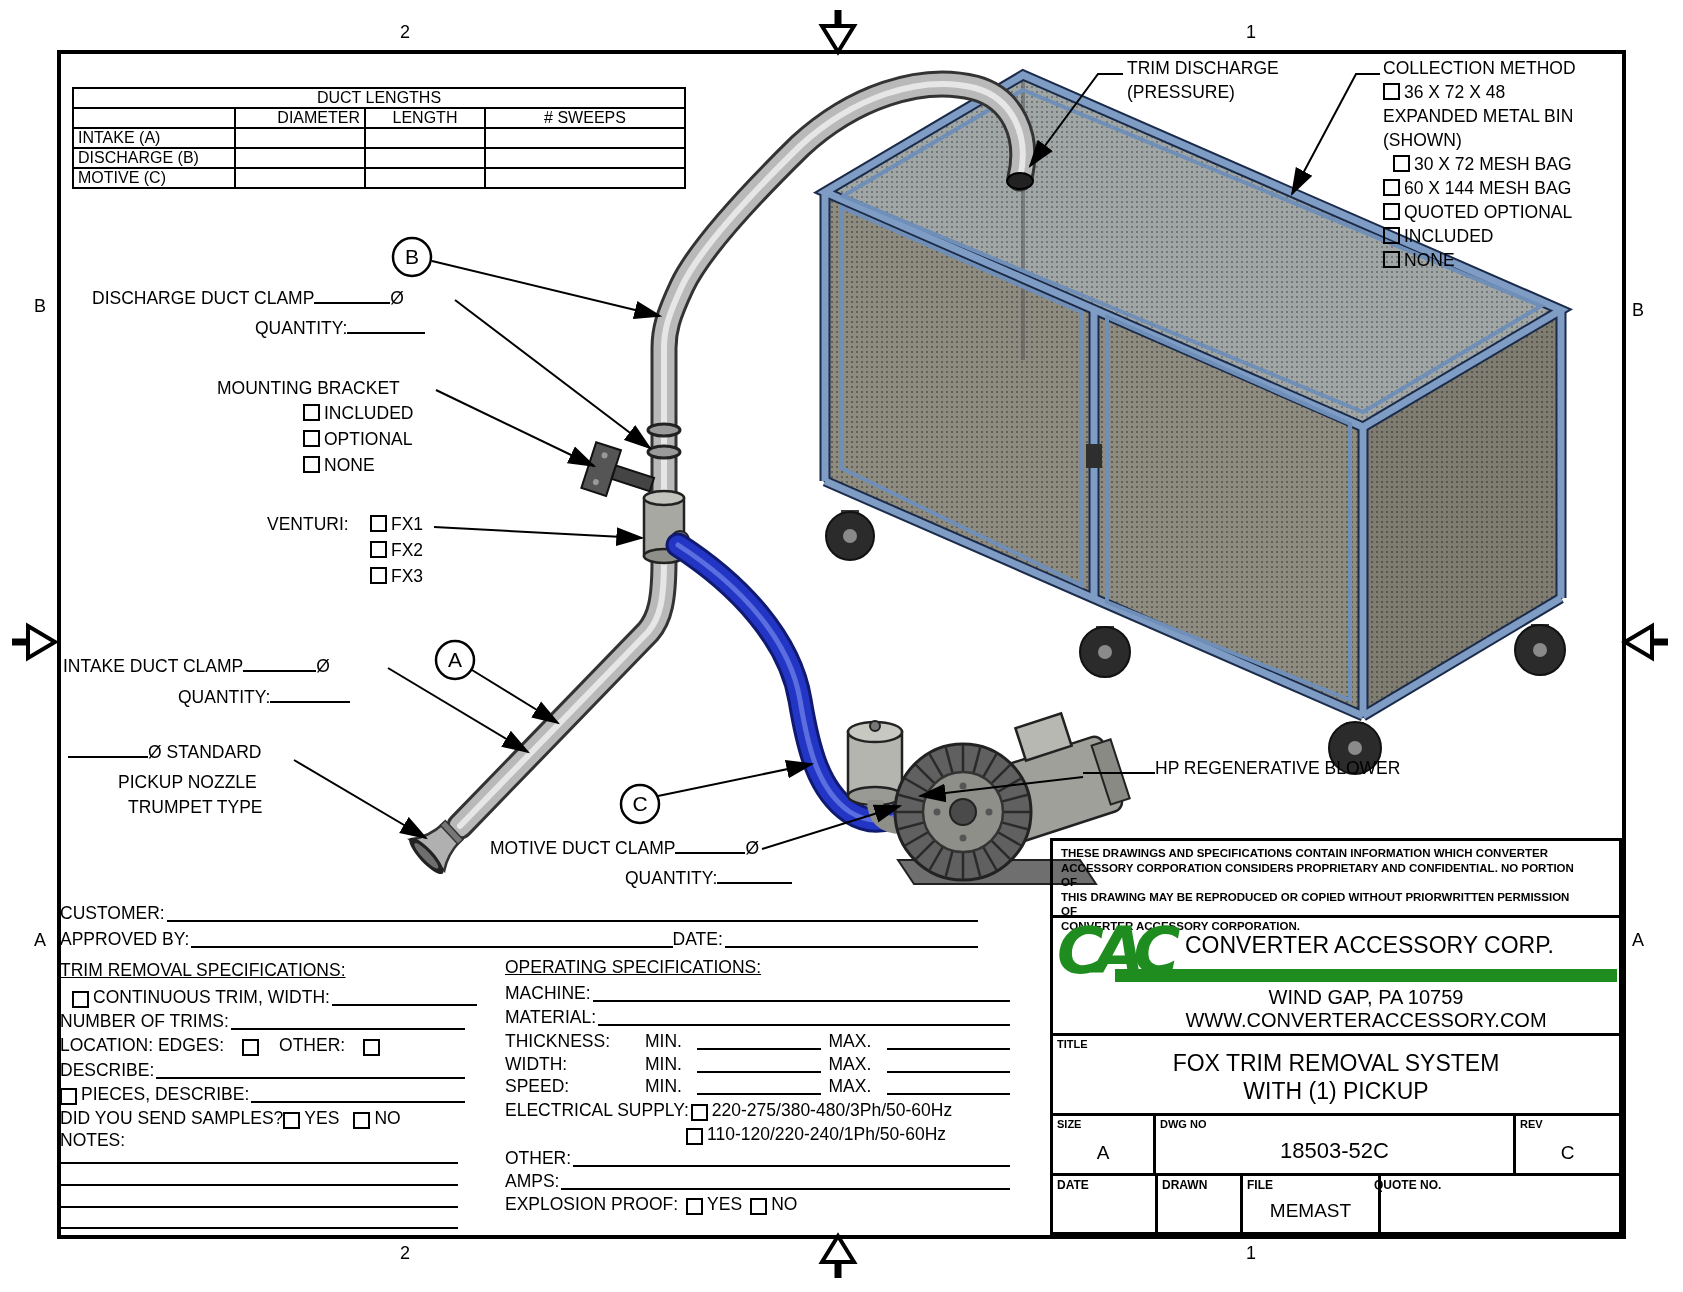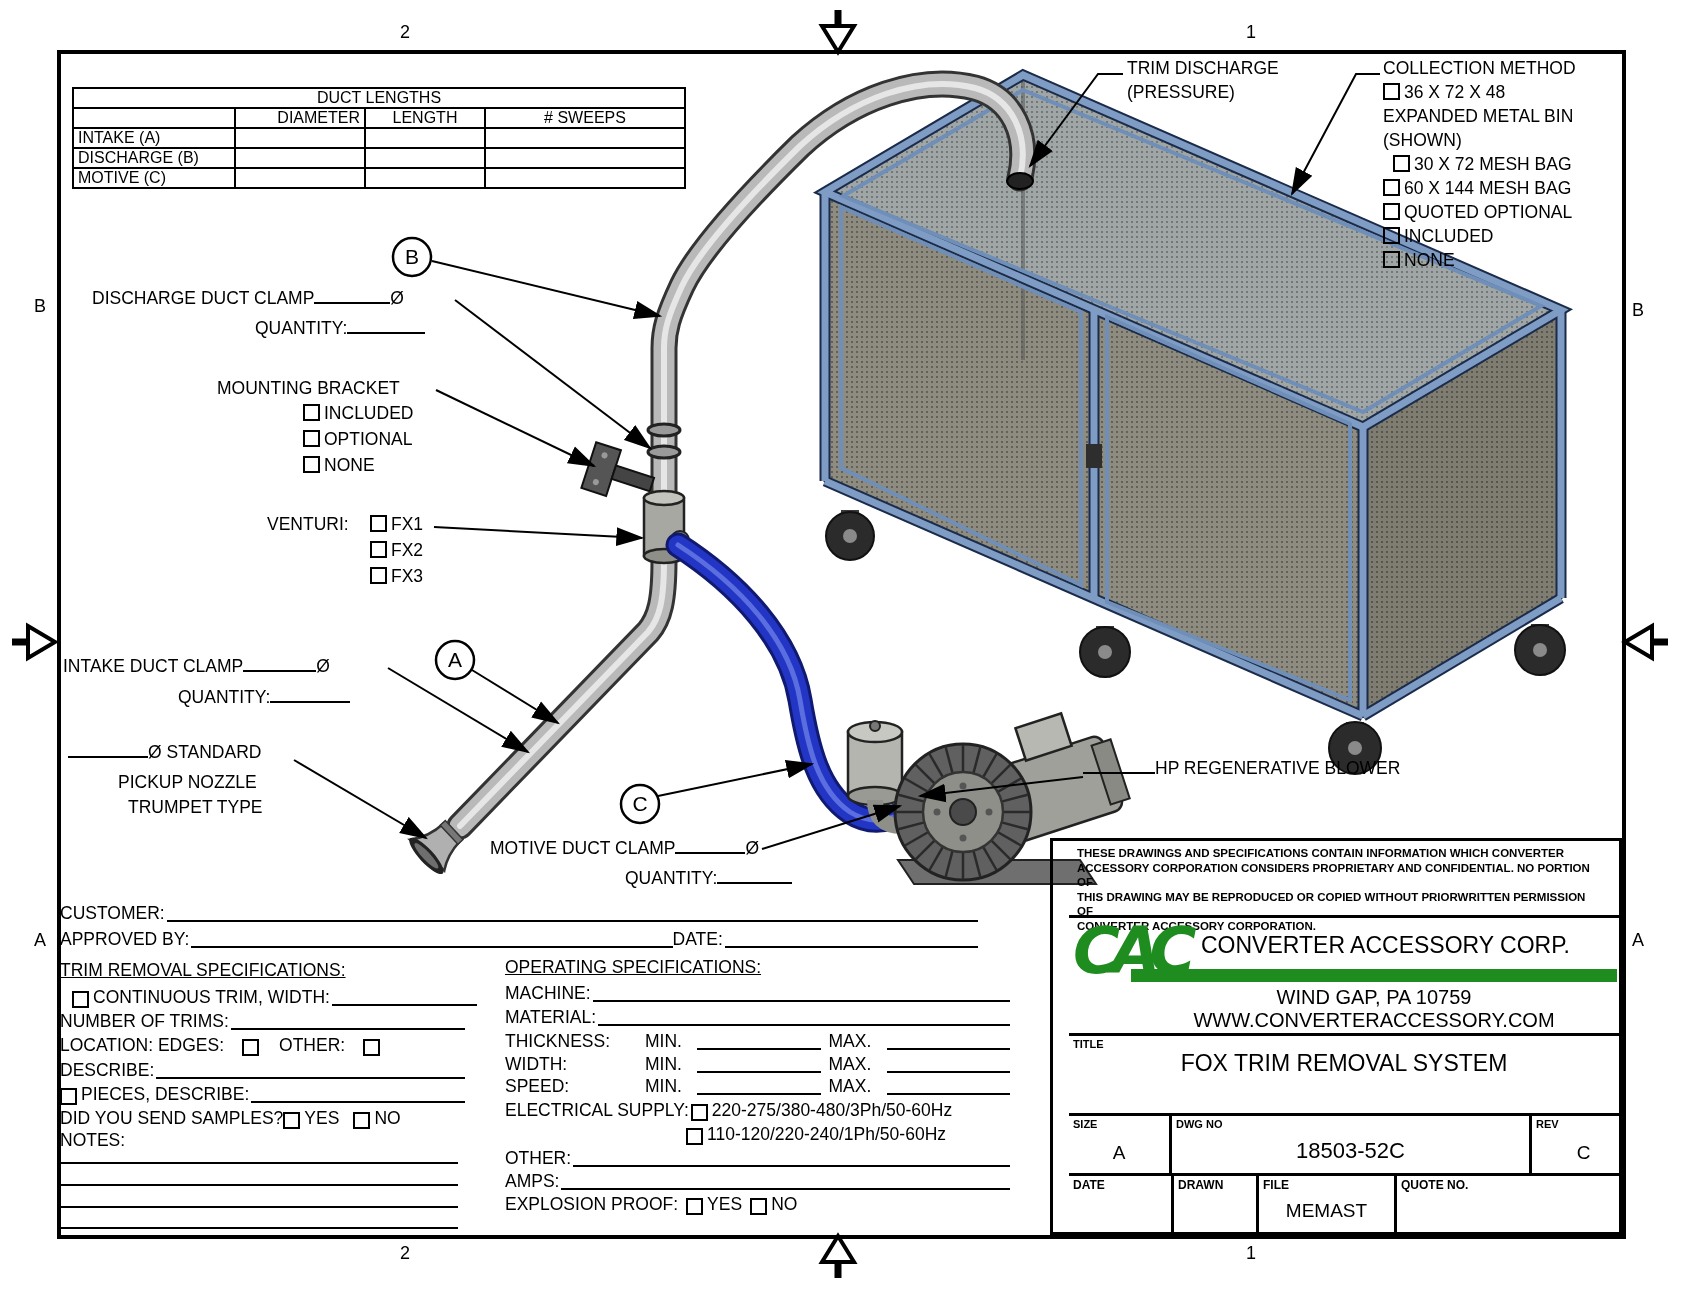--- a/index.html
+++ b/index.html
@@ -15,21 +15,21 @@
   .cb{display:inline-block;width:13px;height:13px;border:2px solid #000;vertical-align:-2px;margin-right:4px;flex:none;}
   .cb2{display:inline-block;width:13px;height:13px;border:2px solid #000;vertical-align:-2px;margin:0 6px 0 4px;flex:none;}
   .ln{display:inline-block;border-bottom:2px solid #000;height:14px;}
   .hline{position:absolute;border-bottom:2px solid #000;height:0;}
   
   #ducttbl{position:absolute;left:72px;top:67px;border-collapse:collapse;margin-top:20px;}
   #ducttbl td{border:2px solid #000;font-size:16px;padding:0 4px;height:17px;}
   #ducttbl .c{text-align:center;}
   
   #tb{position:absolute;left:1050px;top:838px;width:566px;height:391px;border:3px solid #000;font-size:17px;}
-  .tbrow{position:absolute;left:0;right:0;margin-left:16px;}
+  .tbrow{position:absolute;left:0;right:0;}
   .slab{position:absolute;left:4px;top:2px;font-size:11px;font-weight:bold;}
   .cell{position:absolute;top:0;bottom:0;border-right:3px solid #000;}
   #prop{position:absolute;left:8px;top:5px;width:520px;font-size:11.5px;font-weight:bold;line-height:14.5px;}
   #cacbar{position:absolute;left:62px;top:51px;right:2px;height:13px;background:#1e8c1e;}
   #caclogo{position:absolute;left:4px;top:-4px;font-size:64px;font-style:italic;font-weight:bold;
            color:#1e8c1e;letter-spacing:-9px;font-family:"DejaVu Sans",sans-serif;}
   .tcenter{position:absolute;left:0;right:0;text-align:center;}
 </style>
 </head>
 <body>
@@ -444,20 +444,21 @@
       <div id="caclogo">CAC</div>
       <div style="position:absolute;left:132px;top:14px;font-size:23px;">CONVERTER ACCESSORY CORP.</div>
       <div id="cacbar"></div>
       <div class="tcenter" style="top:68px;left:60px;font-size:20px;">WIND GAP, PA 10759</div>
       <div class="tcenter" style="top:91px;left:60px;font-size:20px;">WWW.CONVERTERACCESSORY.COM</div>
     </div>
 
     <div class="tbrow" style="top:195px;height:77px;border-bottom:3px solid #000;">
       <div class="slab">TITLE</div>
       <div class="tcenter" style="top:14px;font-size:23px;">FOX TRIM REMOVAL SYSTEM</div>
+      <div class="tcenter" style="top:42px;font-size:23px;">WITH (1) PICKUP</div>
     </div>
 
     <div class="tbrow" style="top:275px;height:57px;border-bottom:3px solid #000;">
       <div class="cell" style="left:0;width:100px;">
         <div class="slab">SIZE</div>
         <div class="tcenter" style="top:26px;font-size:19px;">A</div>
       </div>
       <div class="cell" style="left:103px;width:357px;">
         <div class="slab">DWG NO</div>
         <div class="tcenter" style="top:22px;font-size:22px;">18503-52C</div>
@@ -472,18 +473,18 @@
       <div class="cell" style="left:0;width:102px;">
         <div class="slab" style="font-size:12px;">DATE</div>
       </div>
       <div class="cell" style="left:105px;width:82px;">
         <div class="slab" style="font-size:12px;">DRAWN</div>
       </div>
       <div class="cell" style="left:190px;width:135px;">
         <div class="slab" style="font-size:12px;">FILE</div>
         <div class="tcenter" style="top:24px;font-size:19px;">MEMAST</div>
       </div>
-      <div class="cell" style="left:328px;width:278px;border-right:none;">
+      <div class="cell" style="left:317px;width:278px;border-right:none;">
         <div class="slab" style="font-size:12px;">QUOTE NO.</div>
       </div>
     </div>
   </div>
 </div>
 
 </body></html>

